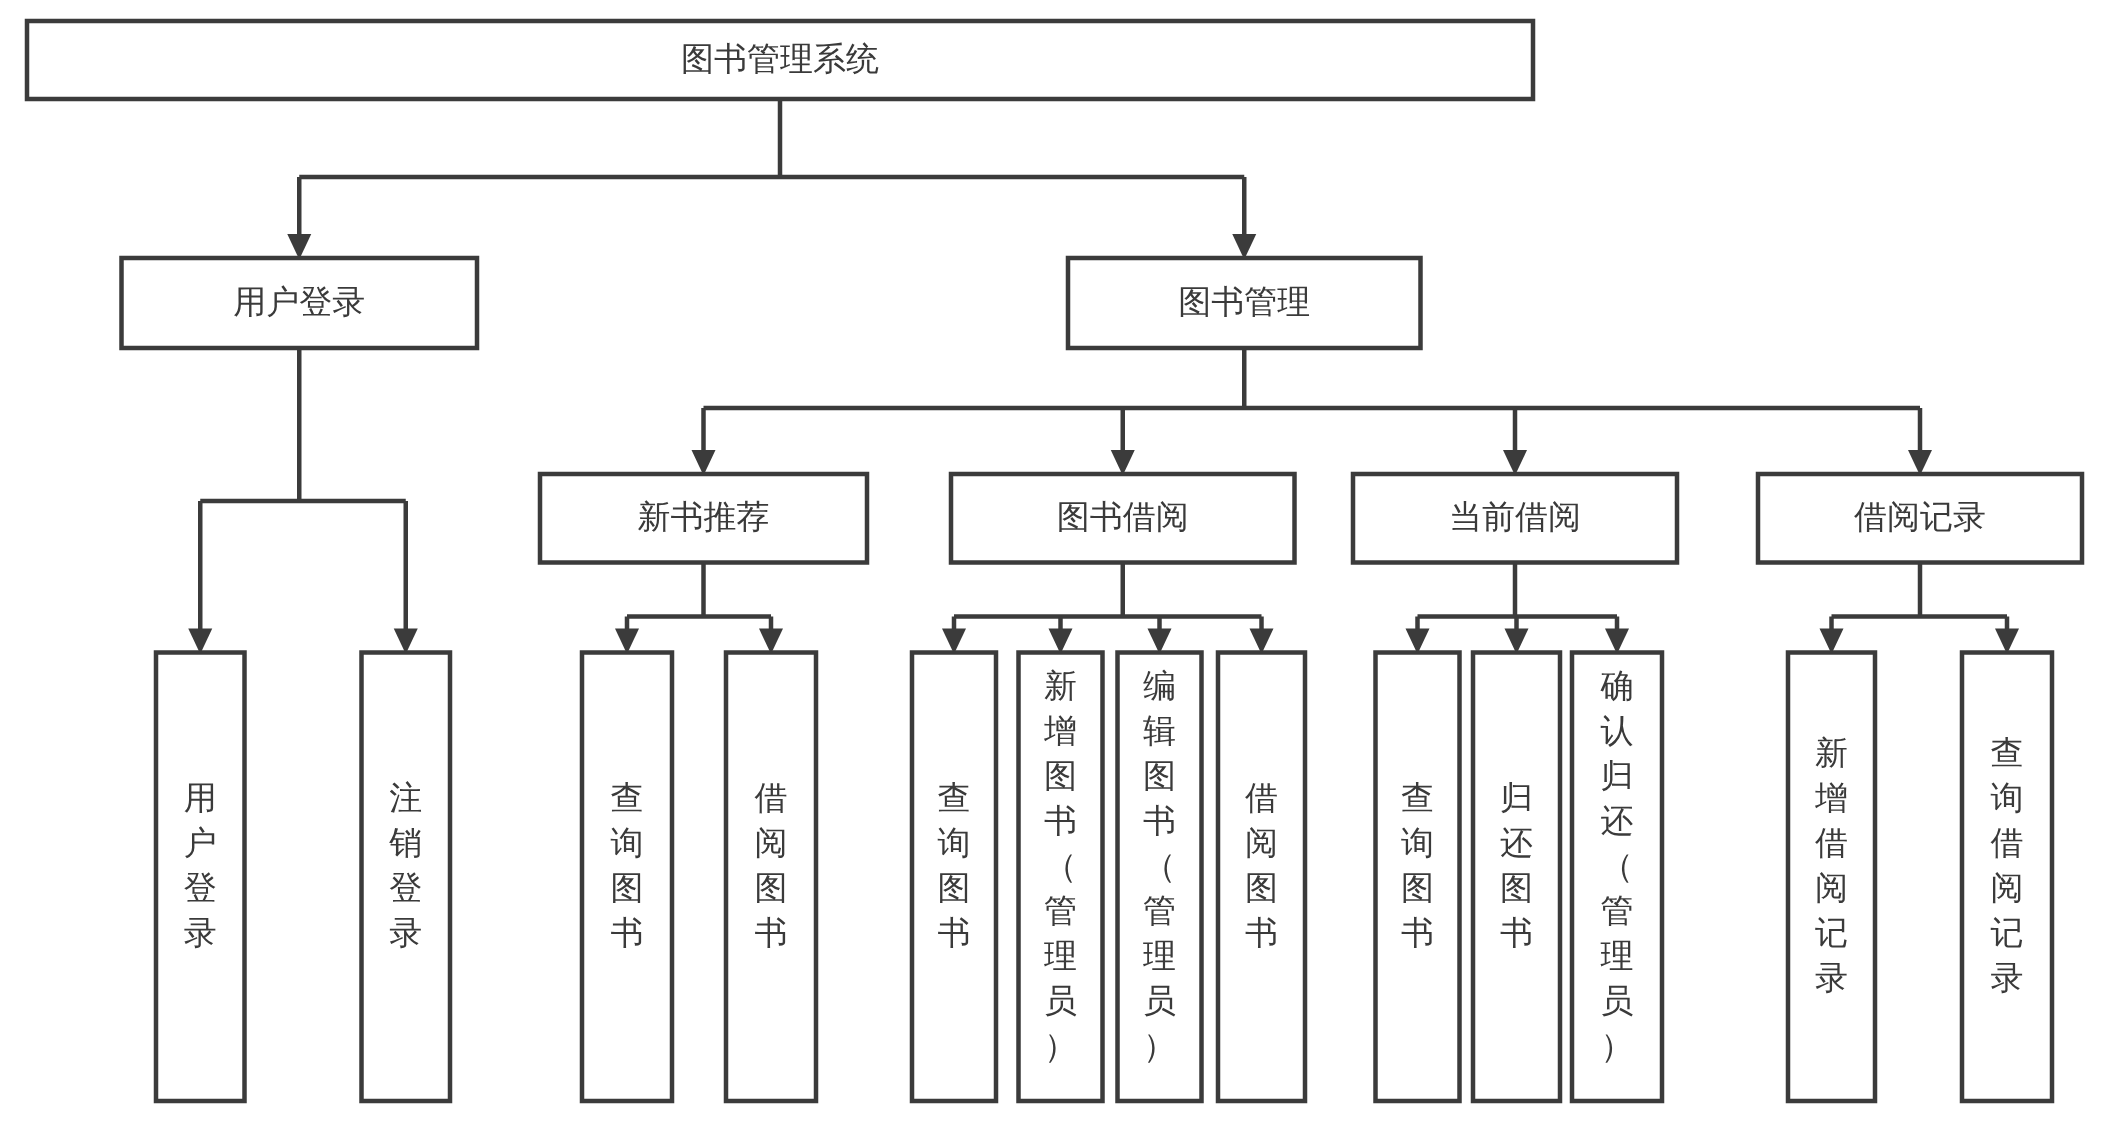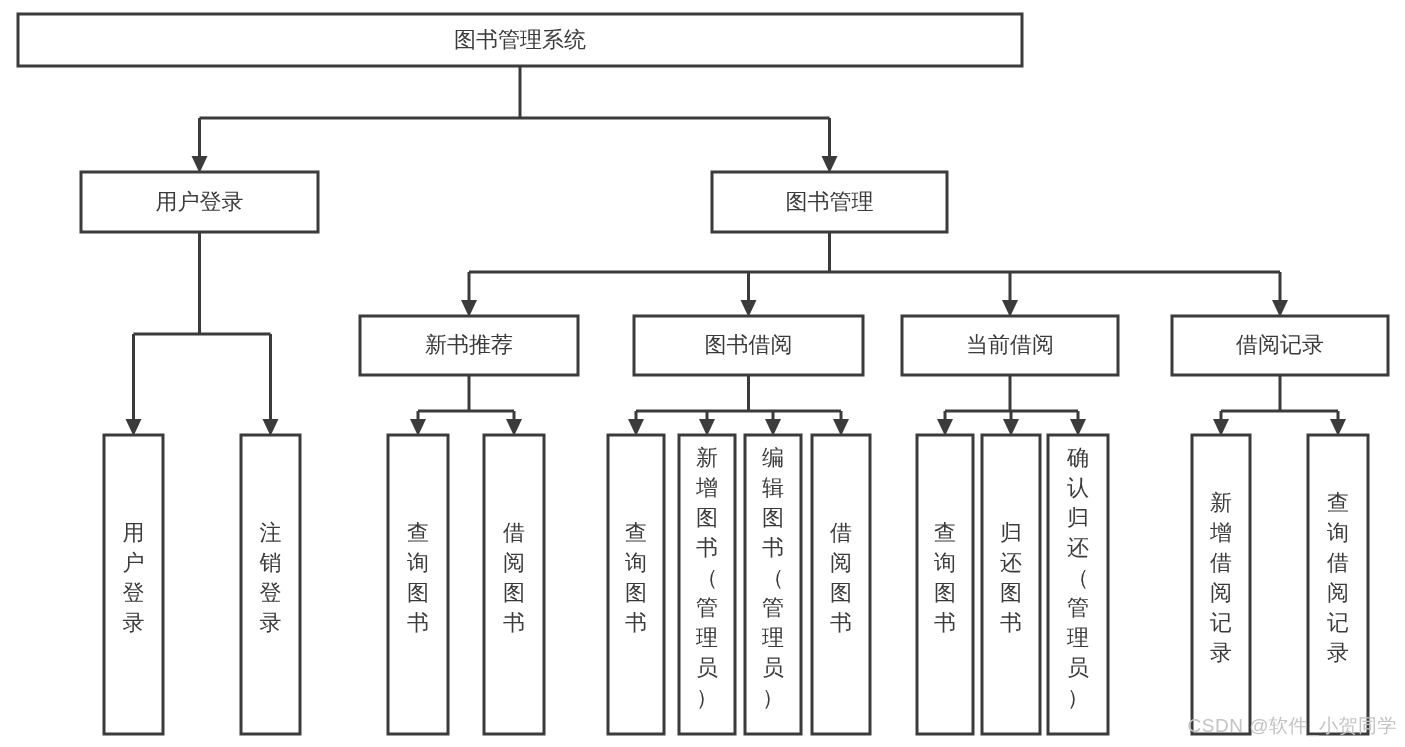--- a/index.html
+++ b/index.html
@@ -201,14 +201,13 @@
         <g>
           <rect class="node-box" x="1192" y="435" width="58" height="299"></rect>
           <text class="node-label-vertical" x="1221" y="0"><tspan x="1221" y="509.5">新</tspan><tspan x="1221" y="539.5">增</tspan><tspan x="1221" y="569.5">借</tspan><tspan x="1221" y="599.5">阅</tspan><tspan x="1221" y="629.5">记</tspan><tspan x="1221" y="659.5">录</tspan></text>
         </g>
         <g>
           <rect class="node-box" x="1308" y="435" width="60" height="299"></rect>
           <text class="node-label-vertical" x="1338" y="0"><tspan x="1338" y="509.5">查</tspan><tspan x="1338" y="539.5">询</tspan><tspan x="1338" y="569.5">借</tspan><tspan x="1338" y="599.5">阅</tspan><tspan x="1338" y="629.5">记</tspan><tspan x="1338" y="659.5">录</tspan></text>
         </g>
       </g>
   </svg>
-  <div class="watermark">CSDN @软件_小贺同学</div>
 </div>
 
 </body></html>

